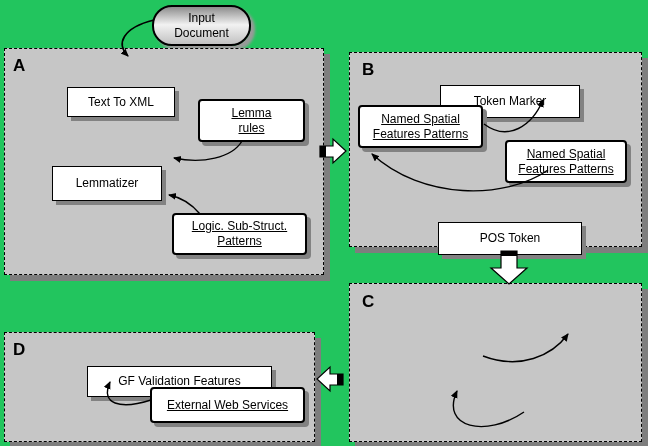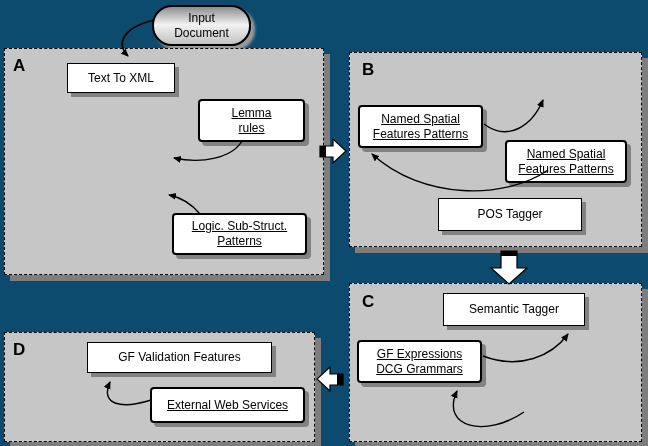--- a/index.html
+++ b/index.html
@@ -1,31 +1,31 @@
 <!DOCTYPE html>
 <html><head>
 <meta charset="utf-8">
 <style>
   html,body{margin:0;padding:0;background:#fff;}
   .stage{
     position:relative;width:648px;height:446px;overflow:hidden;
-    font-family:"Liberation Sans",sans-serif;color:#000;background:#0c4a6e;
+    font-family:"Liberation Sans",sans-serif;color:#000;background:#22c55e;
   }
   .panel{
     position:absolute;background:#c6c6c6;border:1px dashed #000;
     box-shadow:6px 6px 0 #7e7e7e;
   }
   .panel-label{
     position:absolute;font-weight:bold;font-size:17px;line-height:1;
   }
   .rect-box{
     position:absolute;background:#fff;border:1px solid #000;
     box-shadow:4px 4px 0 #828282;
     display:flex;align-items:center;justify-content:center;
-    text-align:center;font-size:12px;line-height:1.25;white-space:pre-line;
+    text-align:center;font-size:12px;line-height:1.25;white-space:pre-line;margin-top:24px;
   }
   .round-box{
     position:absolute;background:#fff;border:2px solid #000;border-radius:4px;
     box-shadow:4px 4px 0 #828282;
     display:flex;align-items:center;justify-content:center;
     text-align:center;font-size:12px;line-height:1.25;white-space:pre-line;text-decoration:underline;
   }
   .capsule{
     position:absolute;left:152px;top:5px;width:95px;height:37px;
     border:2px solid #000;border-radius:20px;
@@ -40,40 +40,39 @@
 <body>
 
 <div class="stage">
 
   <div class="capsule">Input
 Document</div>
 
   <div class="panel" style="left:4px;top:48px;width:318px;height:225px">
     <div class="panel-label" style="left:8px;top:8px">A</div>
     <div class="rect-box" style="left:62px;top:14px;width:106px;height:28px">Text To XML</div>
+    <div class="rect-box" style="left:47px;top:93px;width:108px;height:33px">Lemmatizer</div>
     <div class="round-box" style="left:193px;top:50px;width:103px;height:39px">Lemma
 rules</div>
     <div class="round-box" style="left:167px;top:164px;width:131px;height:38px">Logic. Sub-Struct.
 Patterns</div>
   </div>
 
   <div class="panel" style="left:349px;top:52px;width:291px;height:193px">
     <div class="panel-label" style="left:12px;top:8px">B</div>
+    <div class="rect-box" style="left:90px;top:8px;width:138px;height:31px">Token Marker</div>
     <div class="round-box" style="left:8px;top:52px;width:121px;height:39px">Named Spatial
 Features Patterns</div>
     <div class="round-box" style="left:155px;top:87px;width:118px;height:39px">Named Spatial
 Features Patterns</div>
-    <div class="rect-box" style="left:88px;top:145px;width:142px;height:31px">POS Tagger</div>
+    <div class="rect-box" style="left:88px;top:145px;width:142px;height:31px">POS Token</div>
   </div>
 
   <div class="panel" style="left:349px;top:283px;width:291px;height:157px">
     <div class="panel-label" style="left:12px;top:9px">C</div>
-    <div class="rect-box" style="left:93px;top:9px;width:140px;height:31px">Semantic Tagger</div>
-    <div class="round-box" style="left:7px;top:56px;width:121px;height:39px">GF Expressions
-DCG Grammars</div>
   </div>
 
   <div class="panel" style="left:4px;top:332px;width:309px;height:108px">
     <div class="panel-label" style="left:8px;top:8px">D</div>
     <div class="rect-box" style="left:82px;top:9px;width:183px;height:29px">GF Validation Features</div>
     <div class="round-box" style="left:145px;top:54px;width:151px;height:32px">External Web Services</div>
   </div>
 
   <svg class="overlay" viewBox="0 0 648 446">
     <defs>

